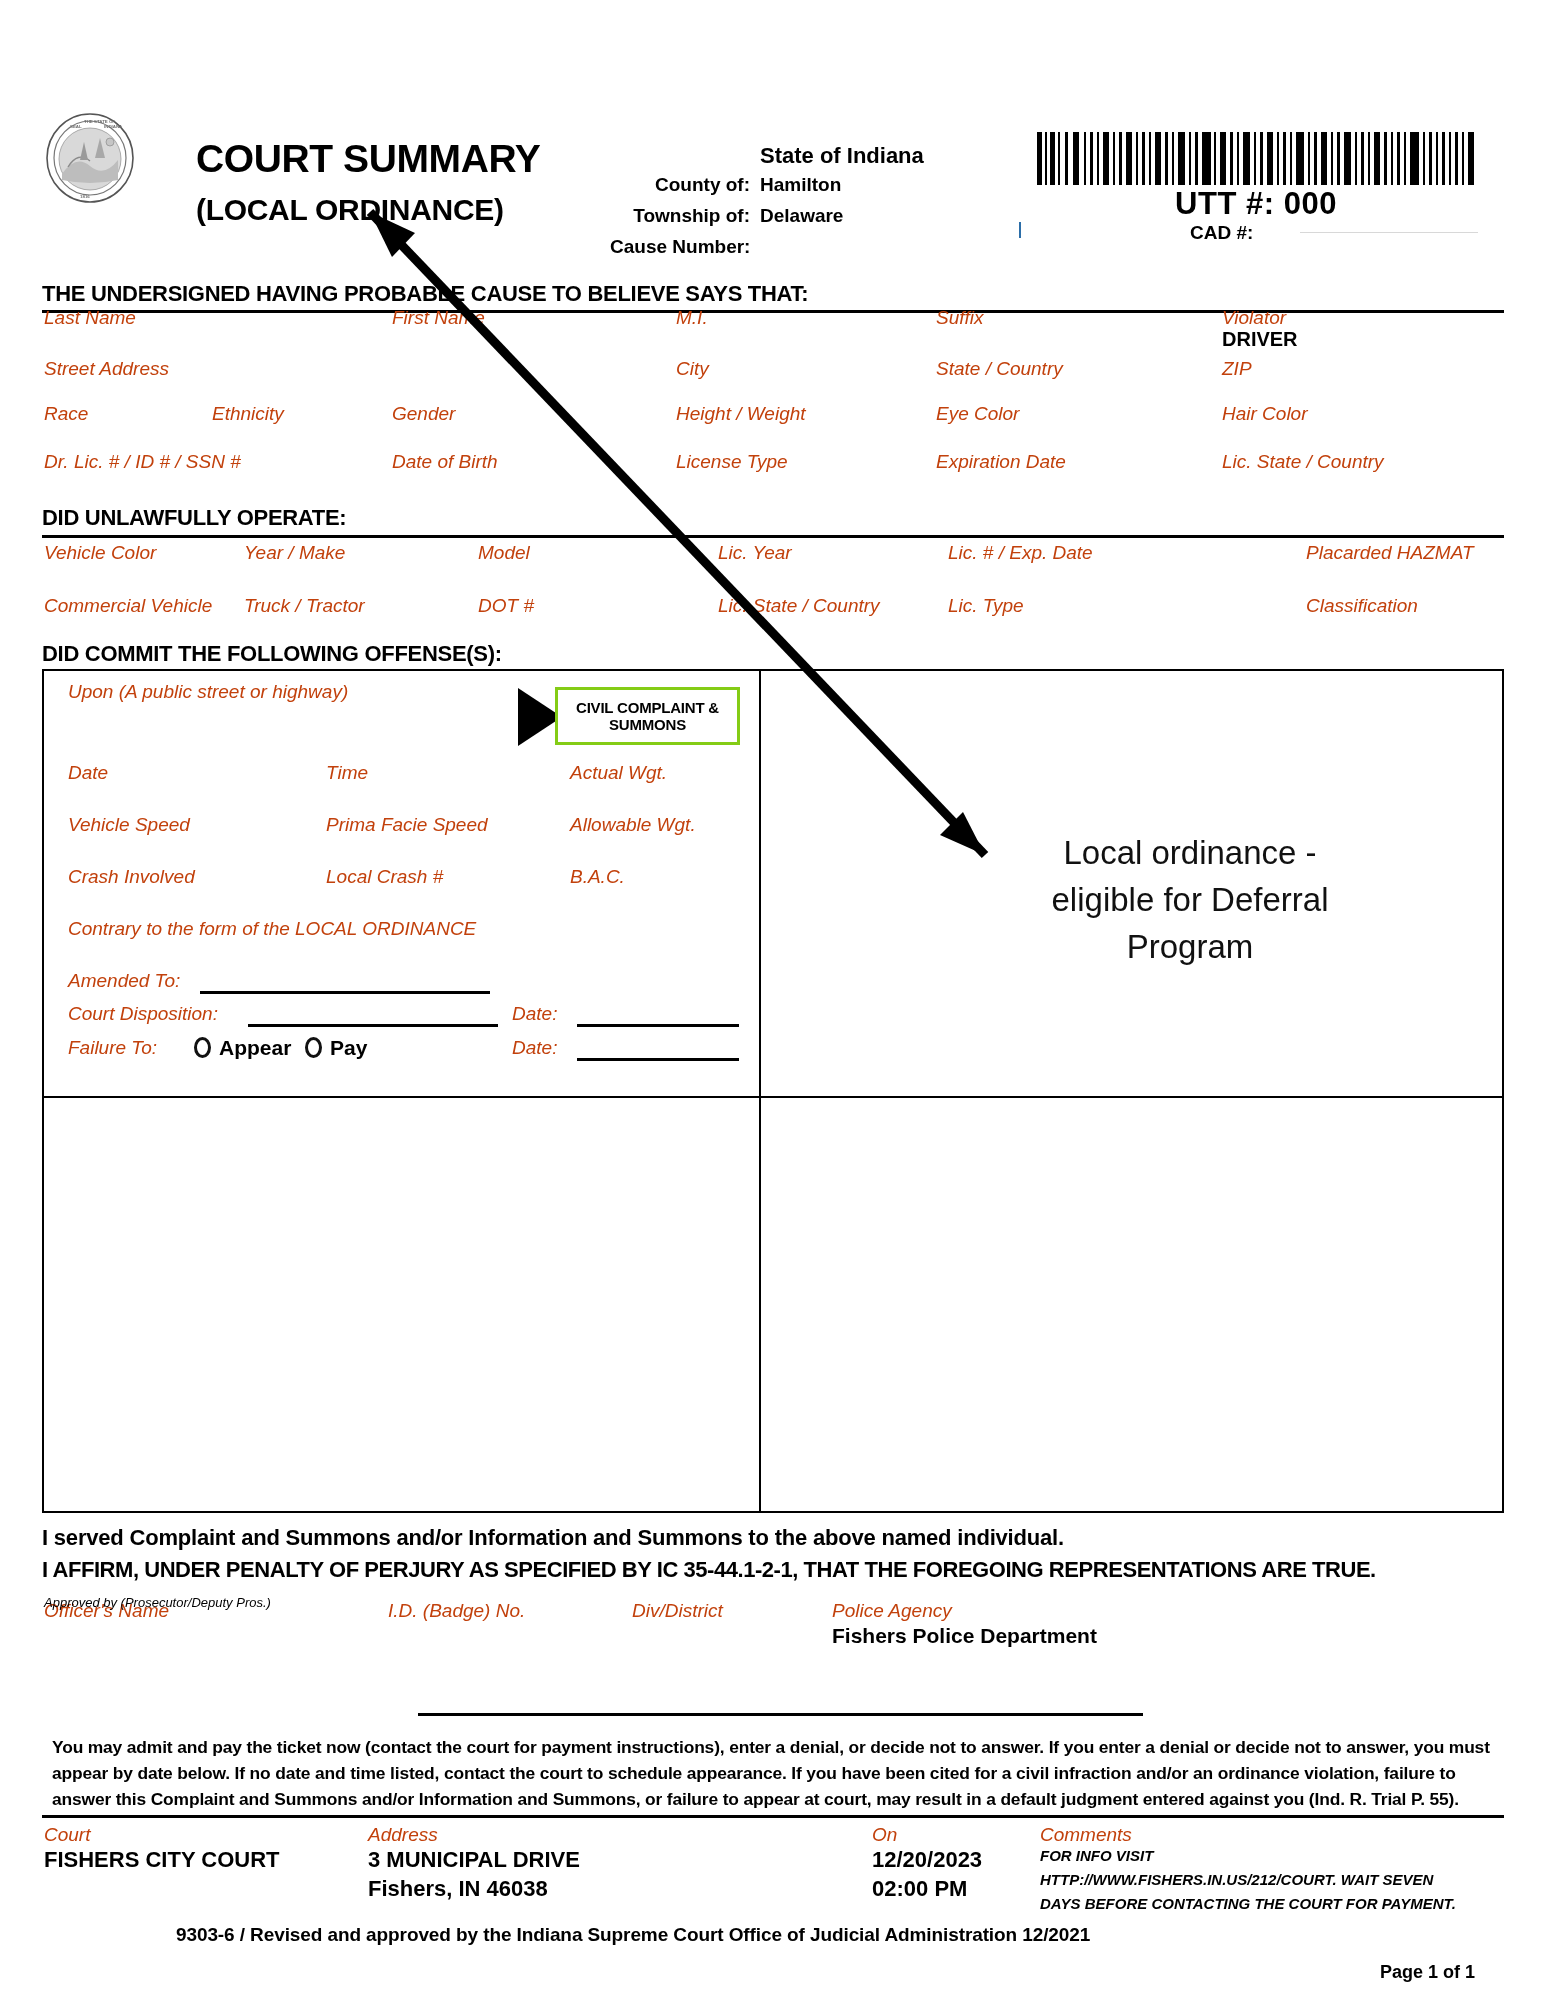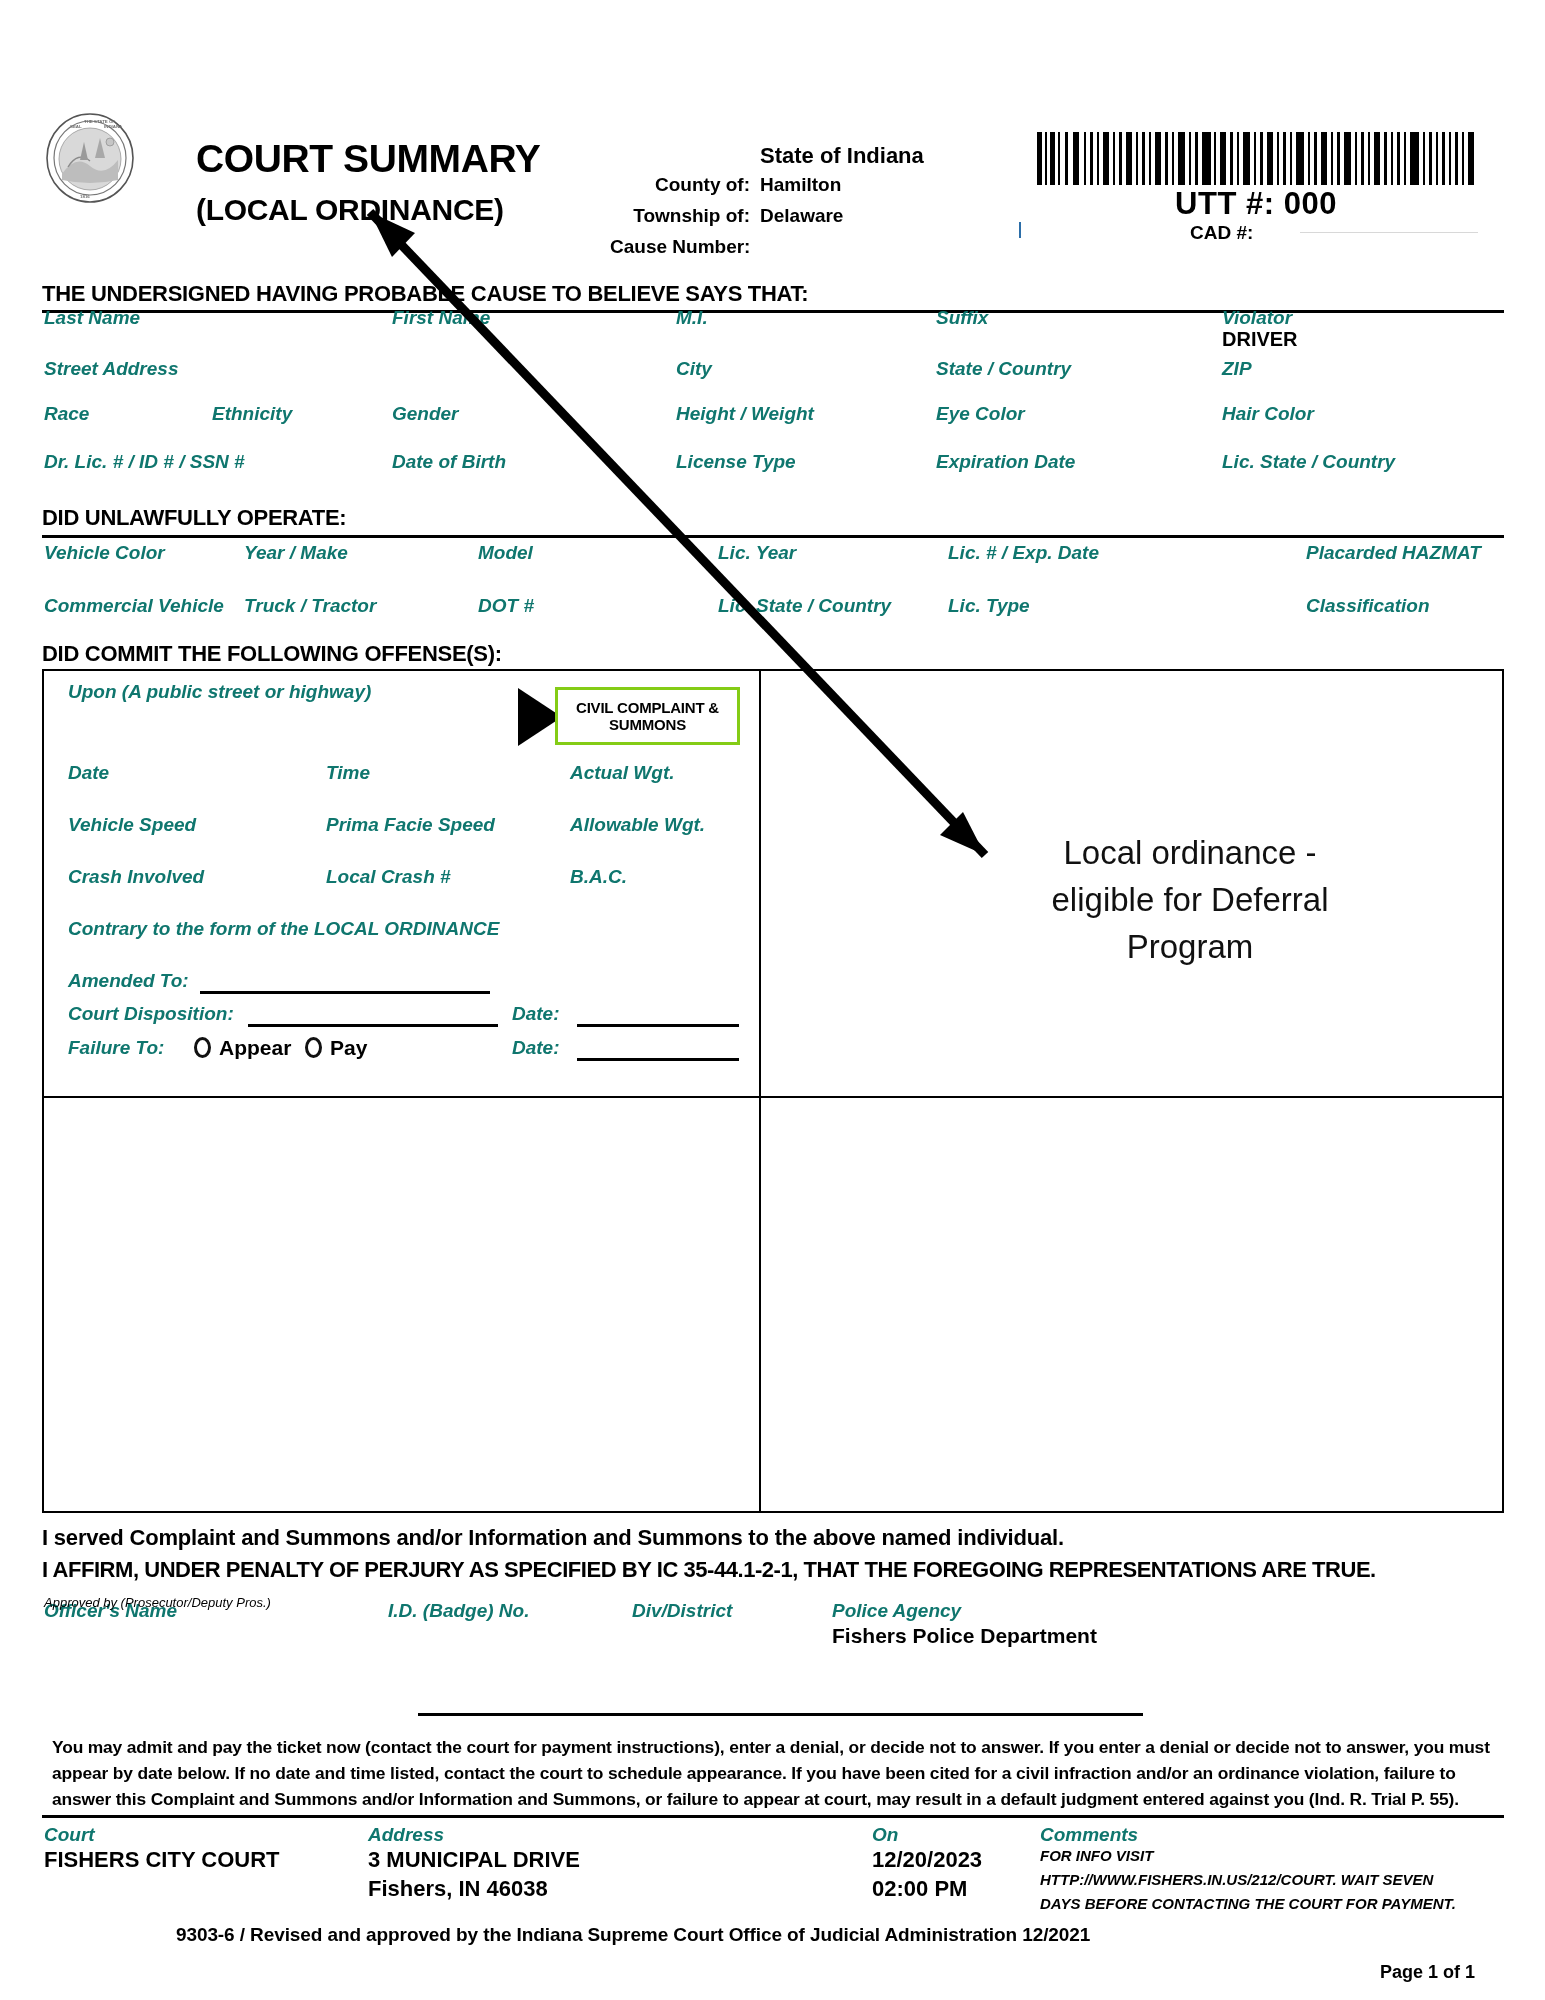--- a/index.html
+++ b/index.html
@@ -120,22 +120,22 @@
     height: 3px;
     background: #000;
     width: 1462px;
   }
 
   
   .fl {
     position: absolute;
     font-size: 19px;
     font-style: italic;
-    font-weight: bold;
-    color: #0f766e;
+    font-weight: normal;
+    color: #c2410c;
     white-space: nowrap;
   }
   .fv {
     position: absolute;
     font-size: 20px;
     font-weight: bold;
     white-space: nowrap;
   }
 
   

